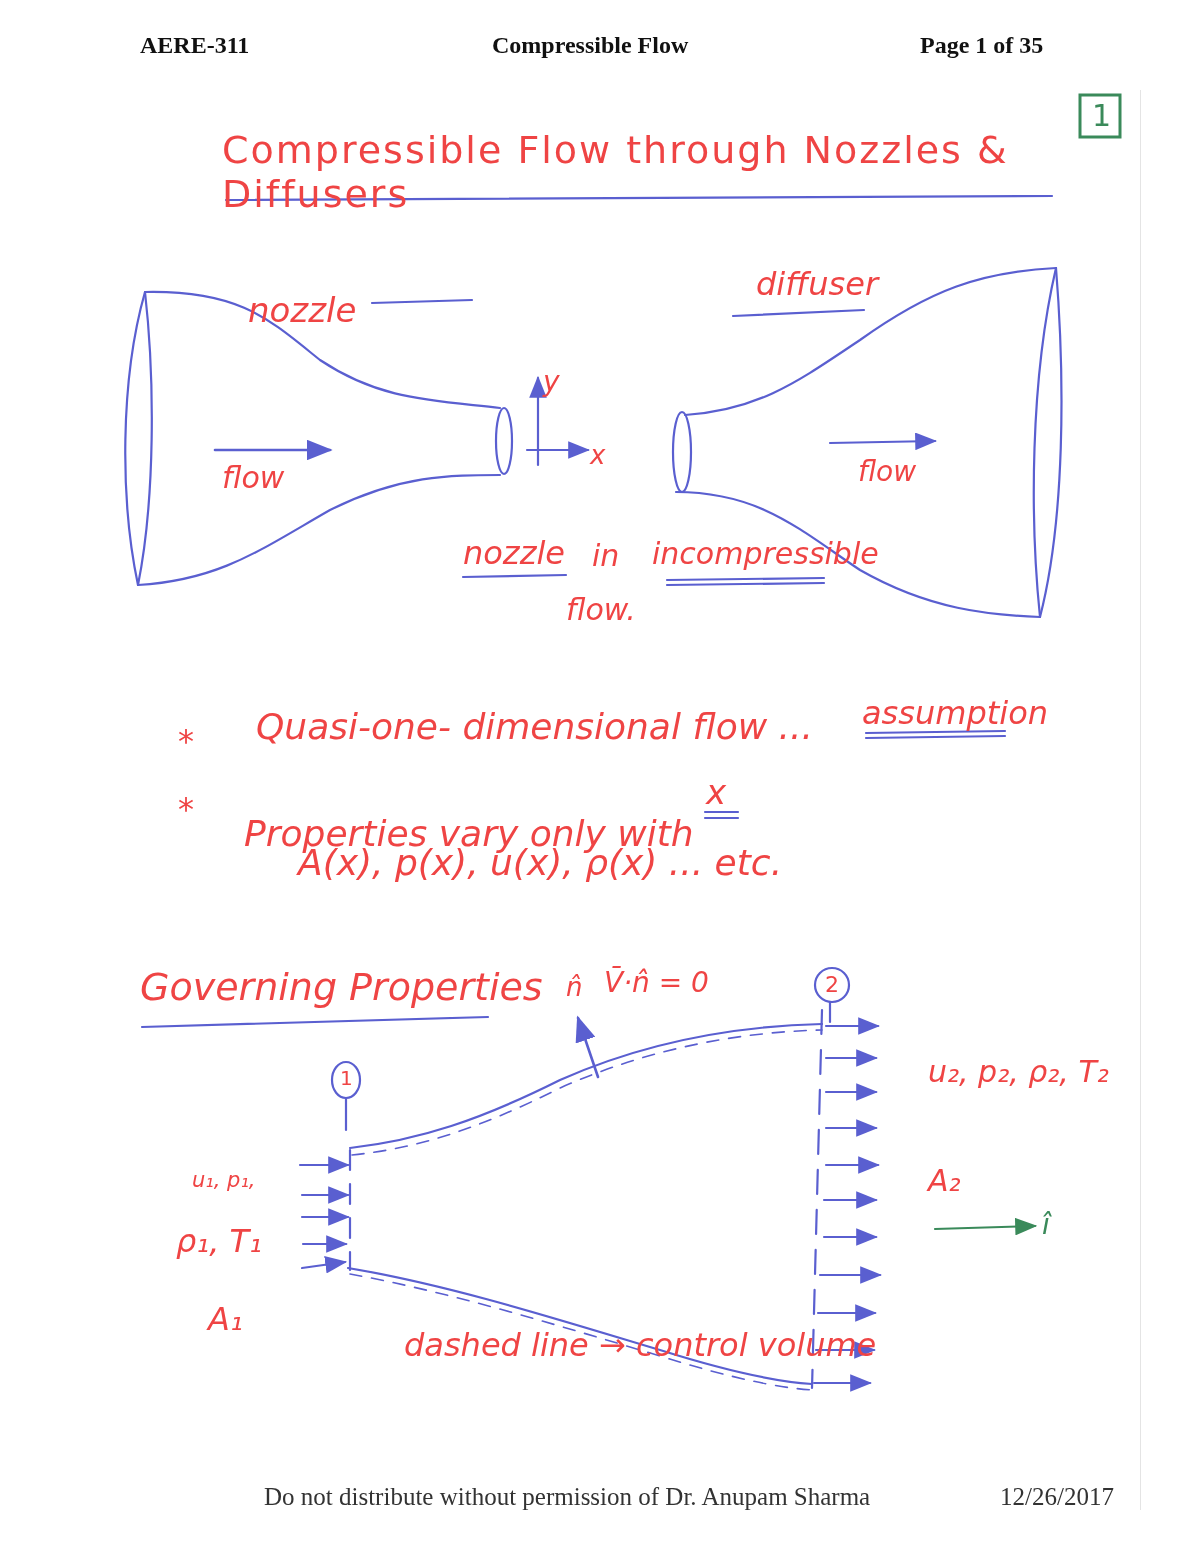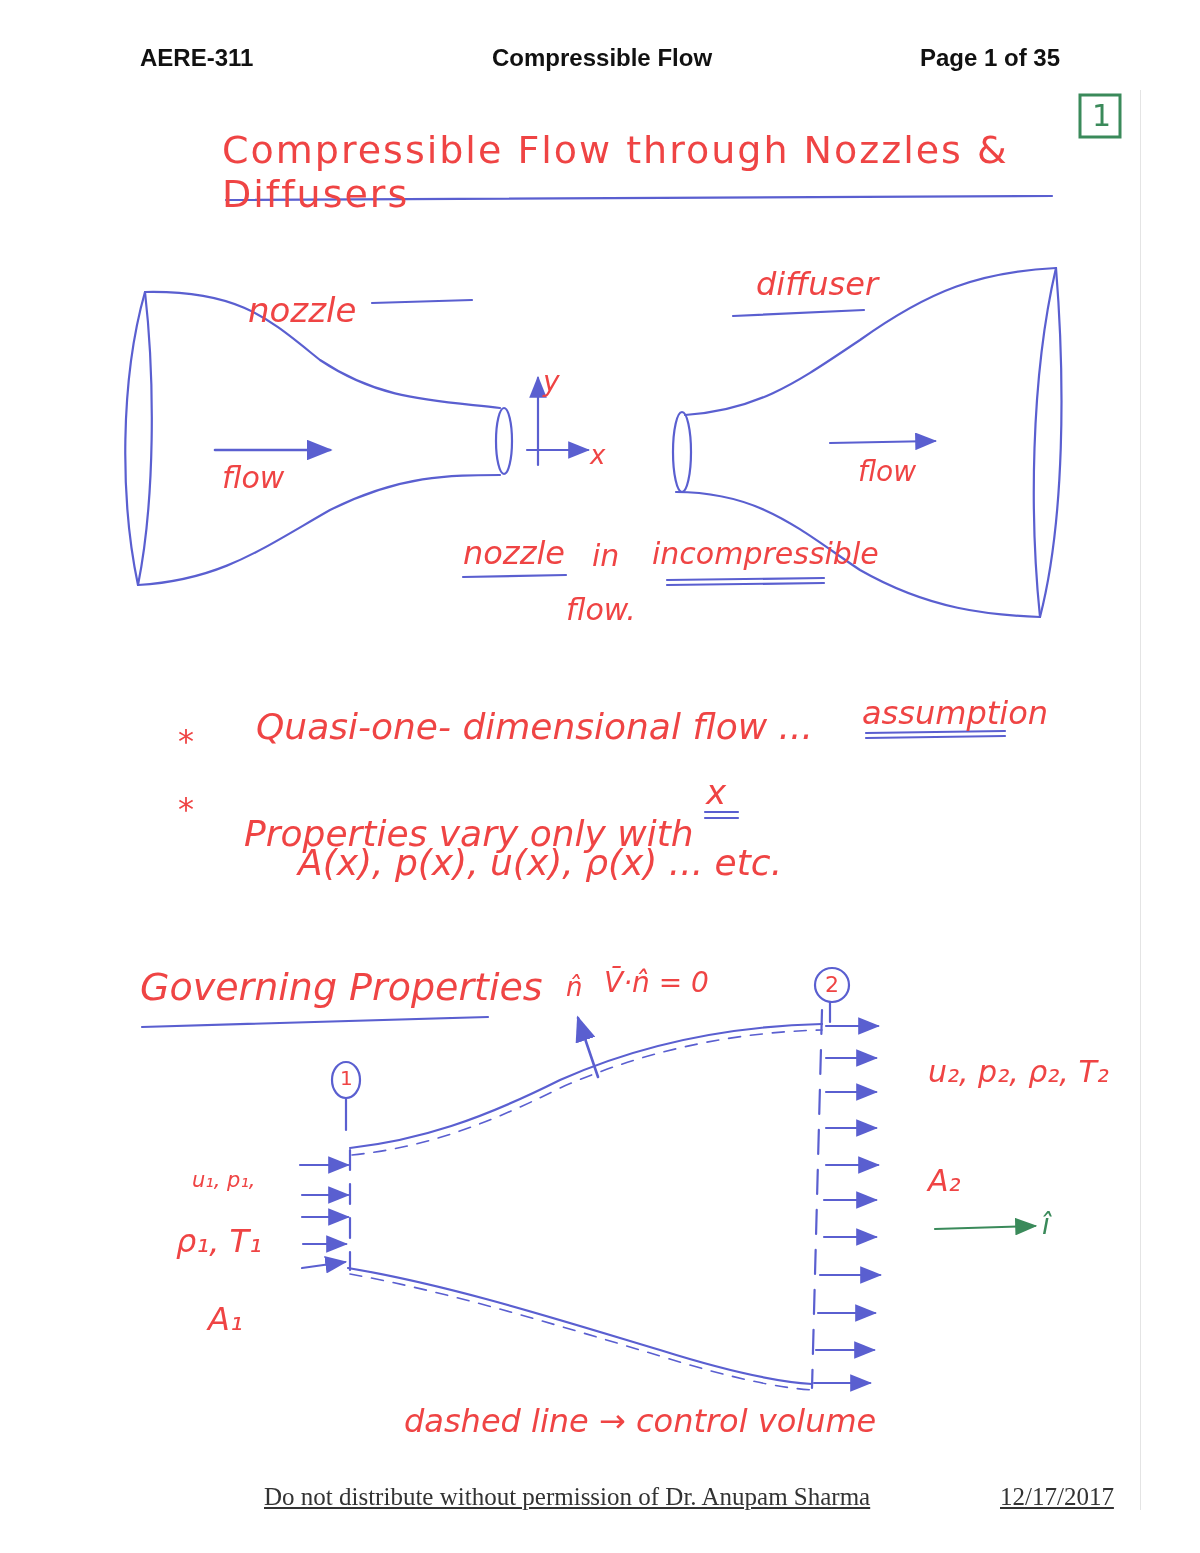--- a/index.html
+++ b/index.html
@@ -1,20 +1,20 @@
 <!DOCTYPE html>
 <html><head>
 <meta charset="utf-8">
 <style>
   html, body { margin: 0; padding: 0; background: #ffffff; }
   body { width: 1200px; height: 1553px; position: relative; overflow: hidden; }
-  .hdr { position: absolute; top: 44px; font-family: Liberation Sans, sans-serif; font-size: 24px; font-weight: bold; color: #111; }
+  .hdr { position: absolute; top: 32px; font-family: Liberation Serif, serif; font-size: 24px; font-weight: bold; color: #111; }
   .ink { font-family: "DejaVu Sans", sans-serif; color: #ef4444; position: absolute; font-style: italic; }
   .ink-green { color: #3a8a5a; }
-  .foot { position: absolute; top: 1483px; font-family: "Liberation Serif", serif; font-size: 25px; color: #333; text-decoration: underline; }
+  .foot { position: absolute; top: 1483px; font-family: "Liberation Serif", serif; font-size: 25px; color: #333; }
   svg.draw { position: absolute; left: 0; top: 0; }
   .right-rule { position: absolute; left: 1140px; top: 90px; width: 1px; height: 1420px; background: #e4e4e4; }
 </style>
 </head>
 <body>
 
 <div class="hdr" style="left:140px;">AERE-311</div>
 <div class="hdr" style="left:492px;">Compressible Flow</div>
 <div class="hdr" style="left:920px;">Page 1 of 35</div>
 
@@ -140,16 +140,16 @@
 <div class="ink" style="left:825px; top:972px; font-size:22px; font-style:normal;">2</div>
 
 <div class="ink" style="left:180px; top:1168px; font-size:21px;margin-left:12px;">u₁, p₁,</div>
 <div class="ink" style="left:176px; top:1222px; font-size:32px;">ρ₁, T₁</div>
 <div class="ink" style="left:208px; top:1274px; font-size:32px;margin-top:26px;">A₁</div>
 
 <div class="ink" style="left:928px; top:1054px; font-size:30px;">u₂, p₂, ρ₂, T₂</div>
 <div class="ink" style="left:928px; top:1163px; font-size:30px;">A₂</div>
 <div class="ink ink-green" style="left:1042px; top:1208px; font-size:28px;">î</div>
 
-<div class="ink" style="left:404px; top:1402px; font-size:32px;">dashed line → control volume</div>
+<div class="ink" style="left:404px; top:1326px; font-size:32px;">dashed line → control volume</div>
 
 <div class="foot" style="left:264px;">Do not distribute without permission of Dr. Anupam Sharma</div>
-<div class="foot" style="left:1000px;">12/17/2017</div>
+<div class="foot" style="left:1000px;">12/26/2017</div>
 
 </body></html>

